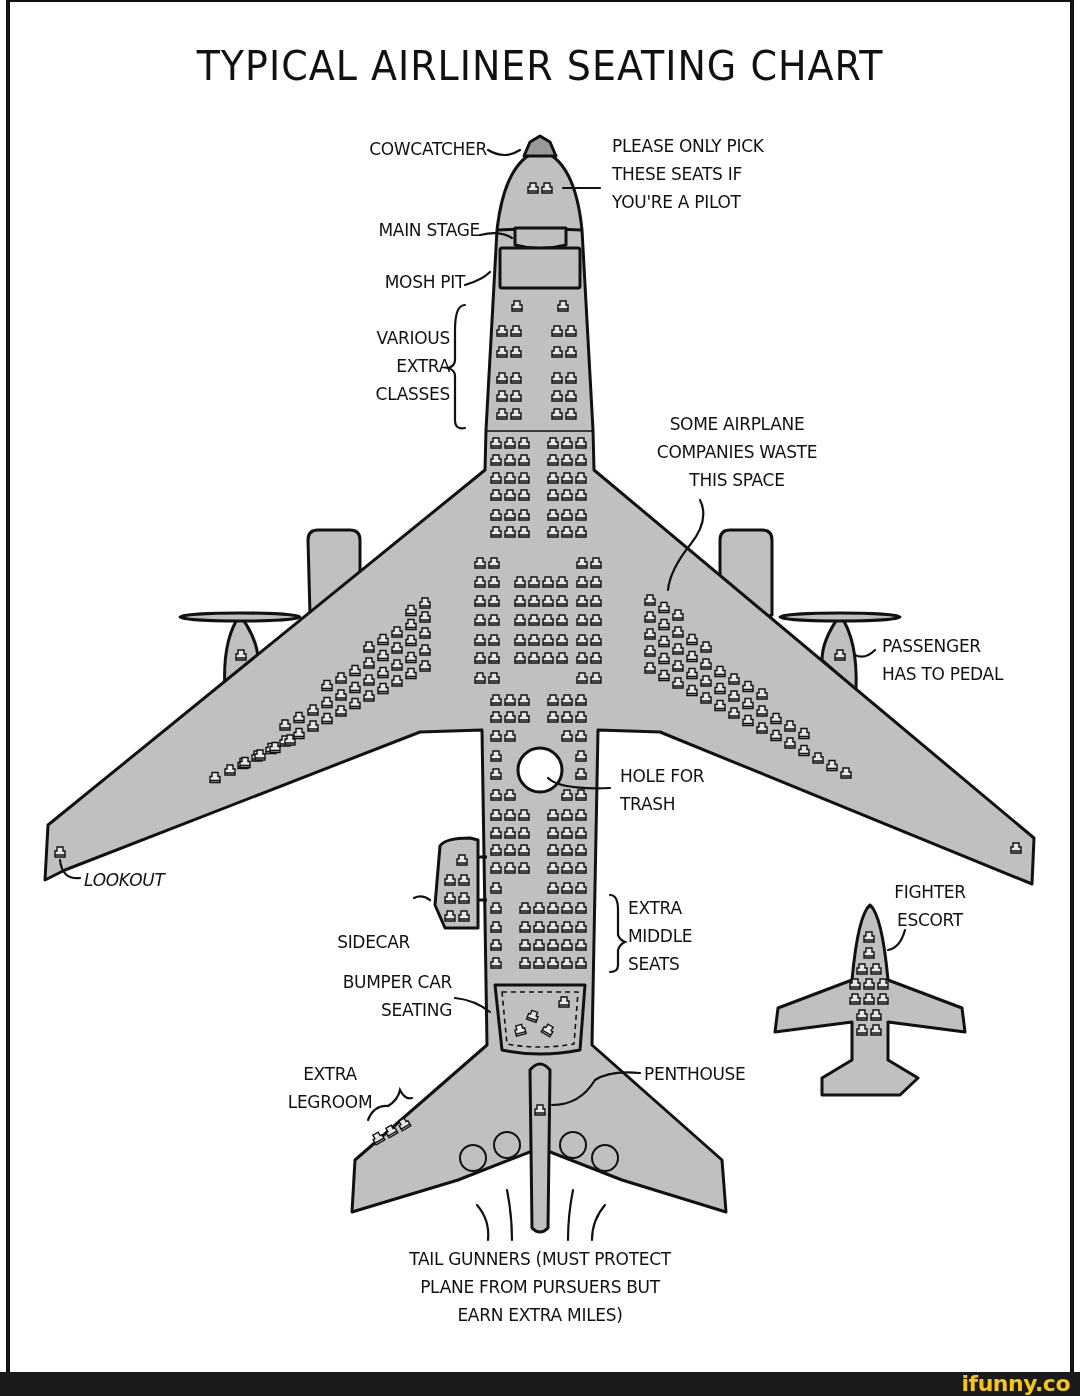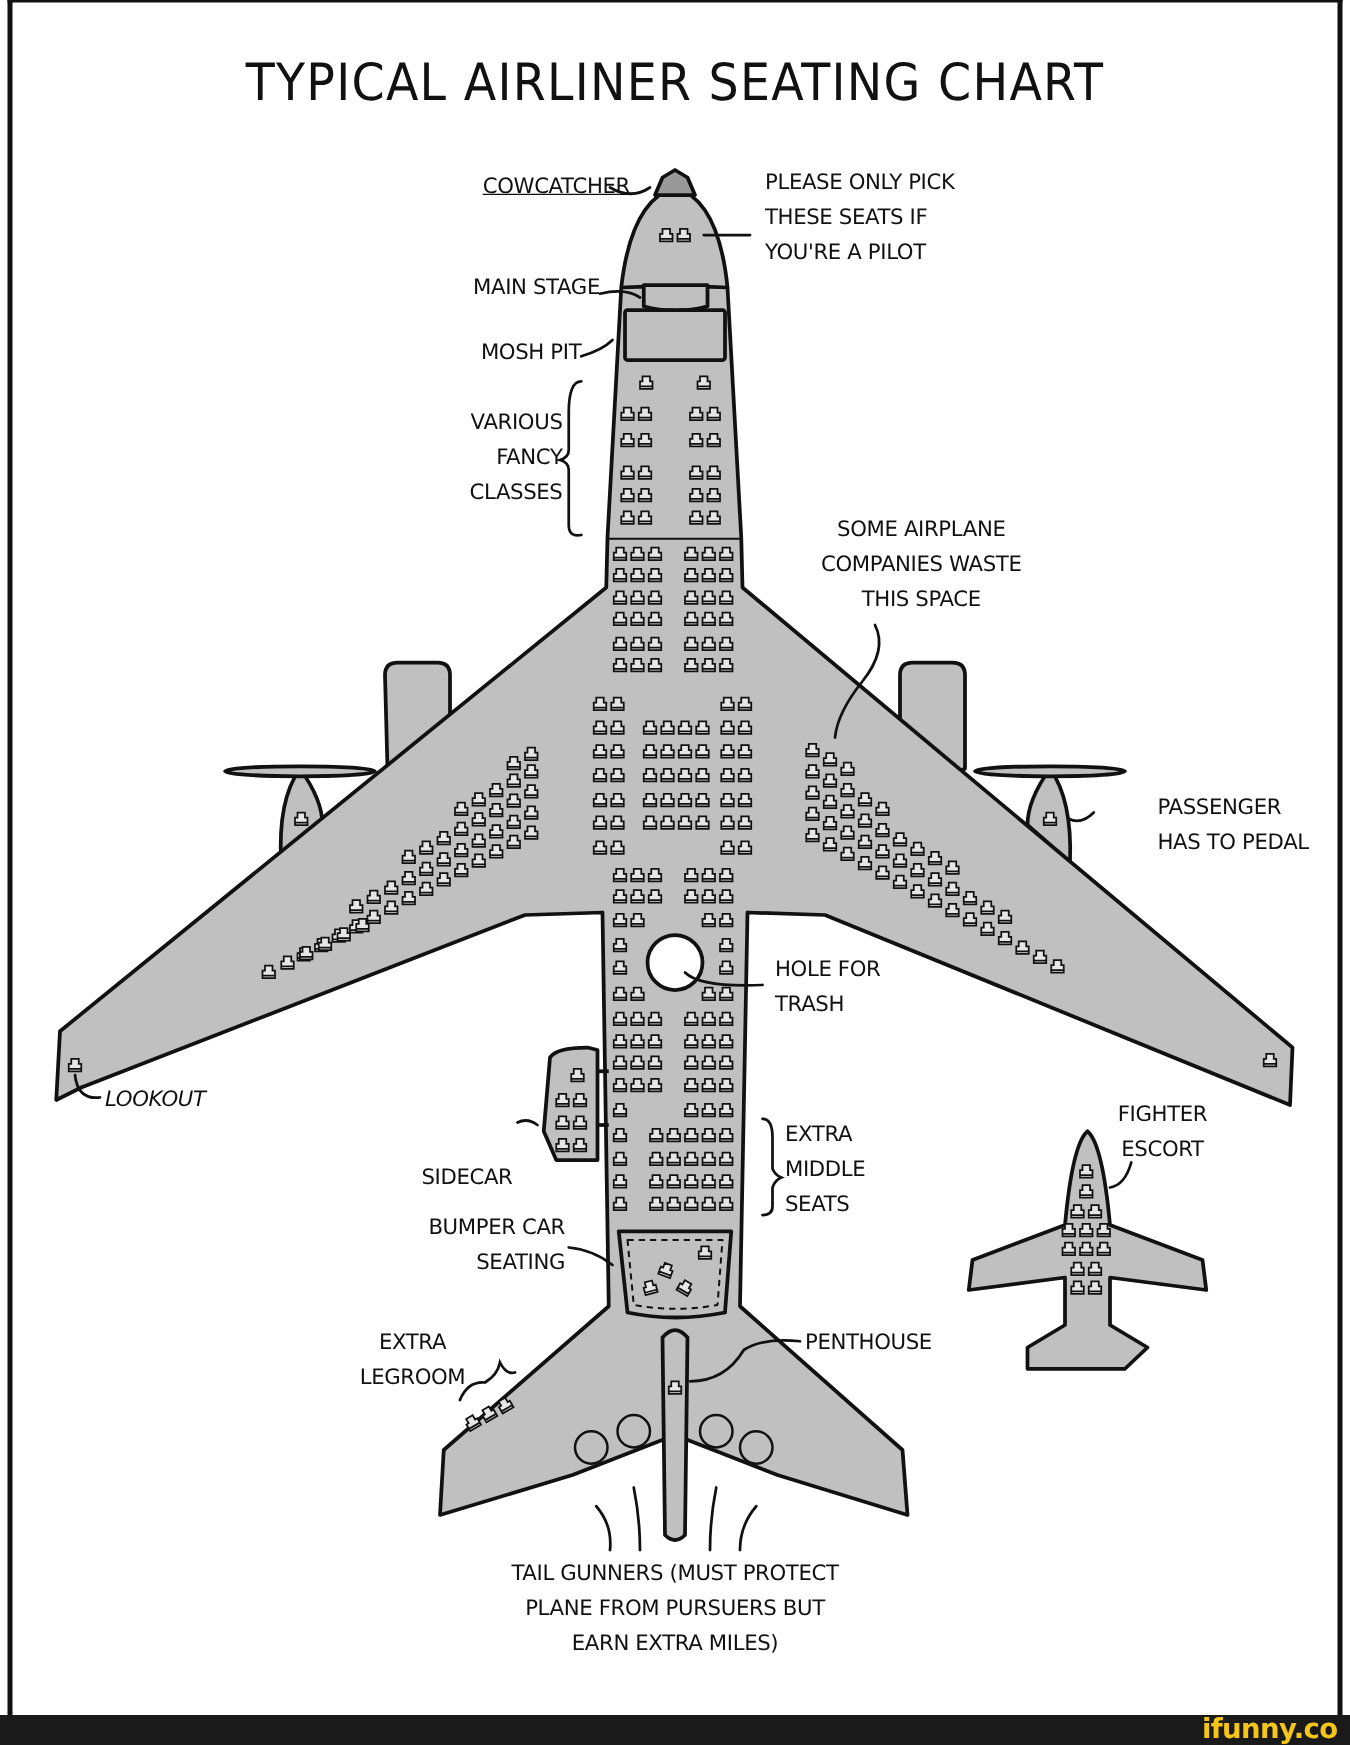--- a/index.html
+++ b/index.html
@@ -1029,33 +1029,33 @@
     <path d="M455,998 Q475,1000 490,1012"></path>
     <path d="M368,1120 Q374,1105 388,1106 Q398,1100 400,1090 Q405,1100 412,1098"></path>
     <path d="M552,1105 Q580,1105 595,1080 Q610,1070 640,1073"></path>
     <path d="M477,1205 Q490,1220 488,1240"></path>
     <path d="M507,1190 Q512,1215 512,1240"></path>
     <path d="M573,1190 Q568,1215 568,1240"></path>
     <path d="M605,1205 Q592,1220 592,1240"></path>
   </g>
 </svg>
 
-<div class="lbl r" style="left:344px;top:135px;width:160px;text-decoration:underline;">COWCATCHER</div>
+<div class="lbl r" style="left:327px;top:135px;width:160px;">COWCATCHER</div>
 <div class="lbl" style="left:612px;top:132px;">PLEASE ONLY PICK
 THESE SEATS IF
 YOU'RE A PILOT</div>
 <div class="lbl r" style="left:320px;top:216px;width:160px;">MAIN STAGE</div>
 <div class="lbl r" style="left:320px;top:268px;width:145px;text-align:right;">MOSH PIT</div>
 <div class="lbl r" style="left:320px;top:324px;width:130px;">VARIOUS
-FANCY
+EXTRA
 CLASSES</div>
 <div class="lbl c" style="left:632px;top:410px;width:210px;">SOME AIRPLANE
 COMPANIES WASTE
 THIS SPACE</div>
-<div class="lbl" style="left:882px;top:632px;margin-left:44px;">PASSENGER
+<div class="lbl" style="left:882px;top:632px;">PASSENGER
 HAS TO PEDAL</div>
 <div class="lbl" style="left:620px;top:762px;">HOLE FOR
 TRASH</div>
 <div class="lbl" style="left:84px;top:866px;font-style:italic;">LOOKOUT</div>
 <div class="lbl r" style="left:300px;top:928px;width:110px;">SIDECAR</div>
 <div class="lbl" style="left:628px;top:894px;">EXTRA
 MIDDLE
 SEATS</div>
 <div class="lbl c" style="left:880px;top:878px;width:100px;">FIGHTER
 ESCORT</div>

